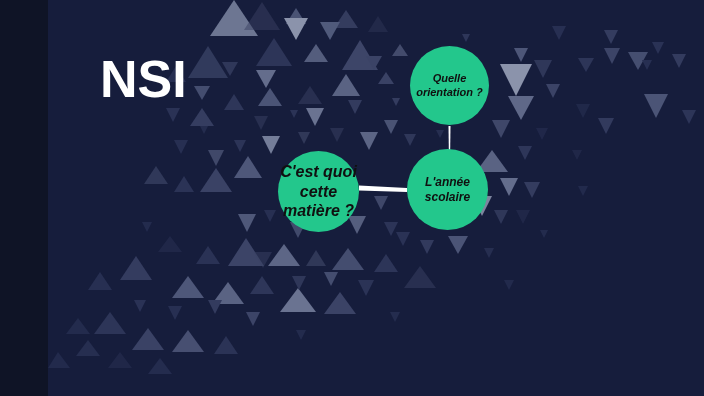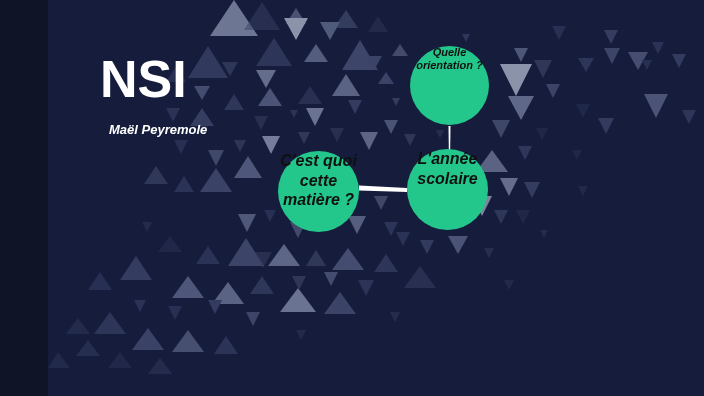--- a/index.html
+++ b/index.html
@@ -53,40 +53,40 @@
     color: #ffffff;
     margin: 0;
     padding-left: 9px;
     padding-top: 16px;
   }
   .node {
     position: absolute;
     border-radius: 50%;
     background: #23c78c;
     display: flex;
-    align-items: flex-start;
+    align-items: center;
     justify-content: center;
     text-align: center;
     z-index: 4;
     box-sizing: border-box;
   }
   .node-label {
     font-family: "Liberation Sans", sans-serif;
     font-style: italic;
     font-weight: bold;
     color: #101010;
     white-space: pre-line;
     line-height: 1.22;
   }
   #node-orientation { left: 362px; top: 46px; width: 79px; height: 79px; }
   #node-orientation .node-label { font-size: 11px; }
   #node-matiere { left: 230px; top: 151px; width: 81px; height: 81px; }
   #node-matiere .node-label { font-size: 16px; }
   #node-annee { left: 359px; top: 149px; width: 81px; height: 81px; }
-  #node-annee .node-label { font-size: 16px; }
+  #node-annee .node-label { font-size: 12px; }
 </style>
 </head>
 <body>
 
 <div id="canvas">
 
   <svg id="bg-triangles" viewBox="0 0 704 396" xmlns="http://www.w3.org/2000/svg" aria-hidden="true">
     <rect x="0" y="0" width="704" height="396" fill="#161d3c"></rect>
     <g>
 
@@ -229,21 +229,20 @@
     </g>
   </svg>
 
   <svg id="edges" viewBox="0 0 704 396" xmlns="http://www.w3.org/2000/svg" aria-hidden="true">
     <polygon points="400.5,126 402.5,126 402.2,150 400.8,150" fill="#ffffff"></polygon>
     <polygon points="311,185.5 359,188 359,192 311,190.5" fill="#ffffff"></polygon>
   </svg>
 
   <div class="title-block">
     <div class="deck-title">NSI</div>
-    <div class="deck-author">Maël Peyremole</div>
   </div>
 
   <div class="node" id="node-orientation">
     <span class="node-label">Quelle
 orientation ?</span>
   </div>
 
   <div class="node" id="node-matiere">
     <span class="node-label">C'est quoi
 cette

